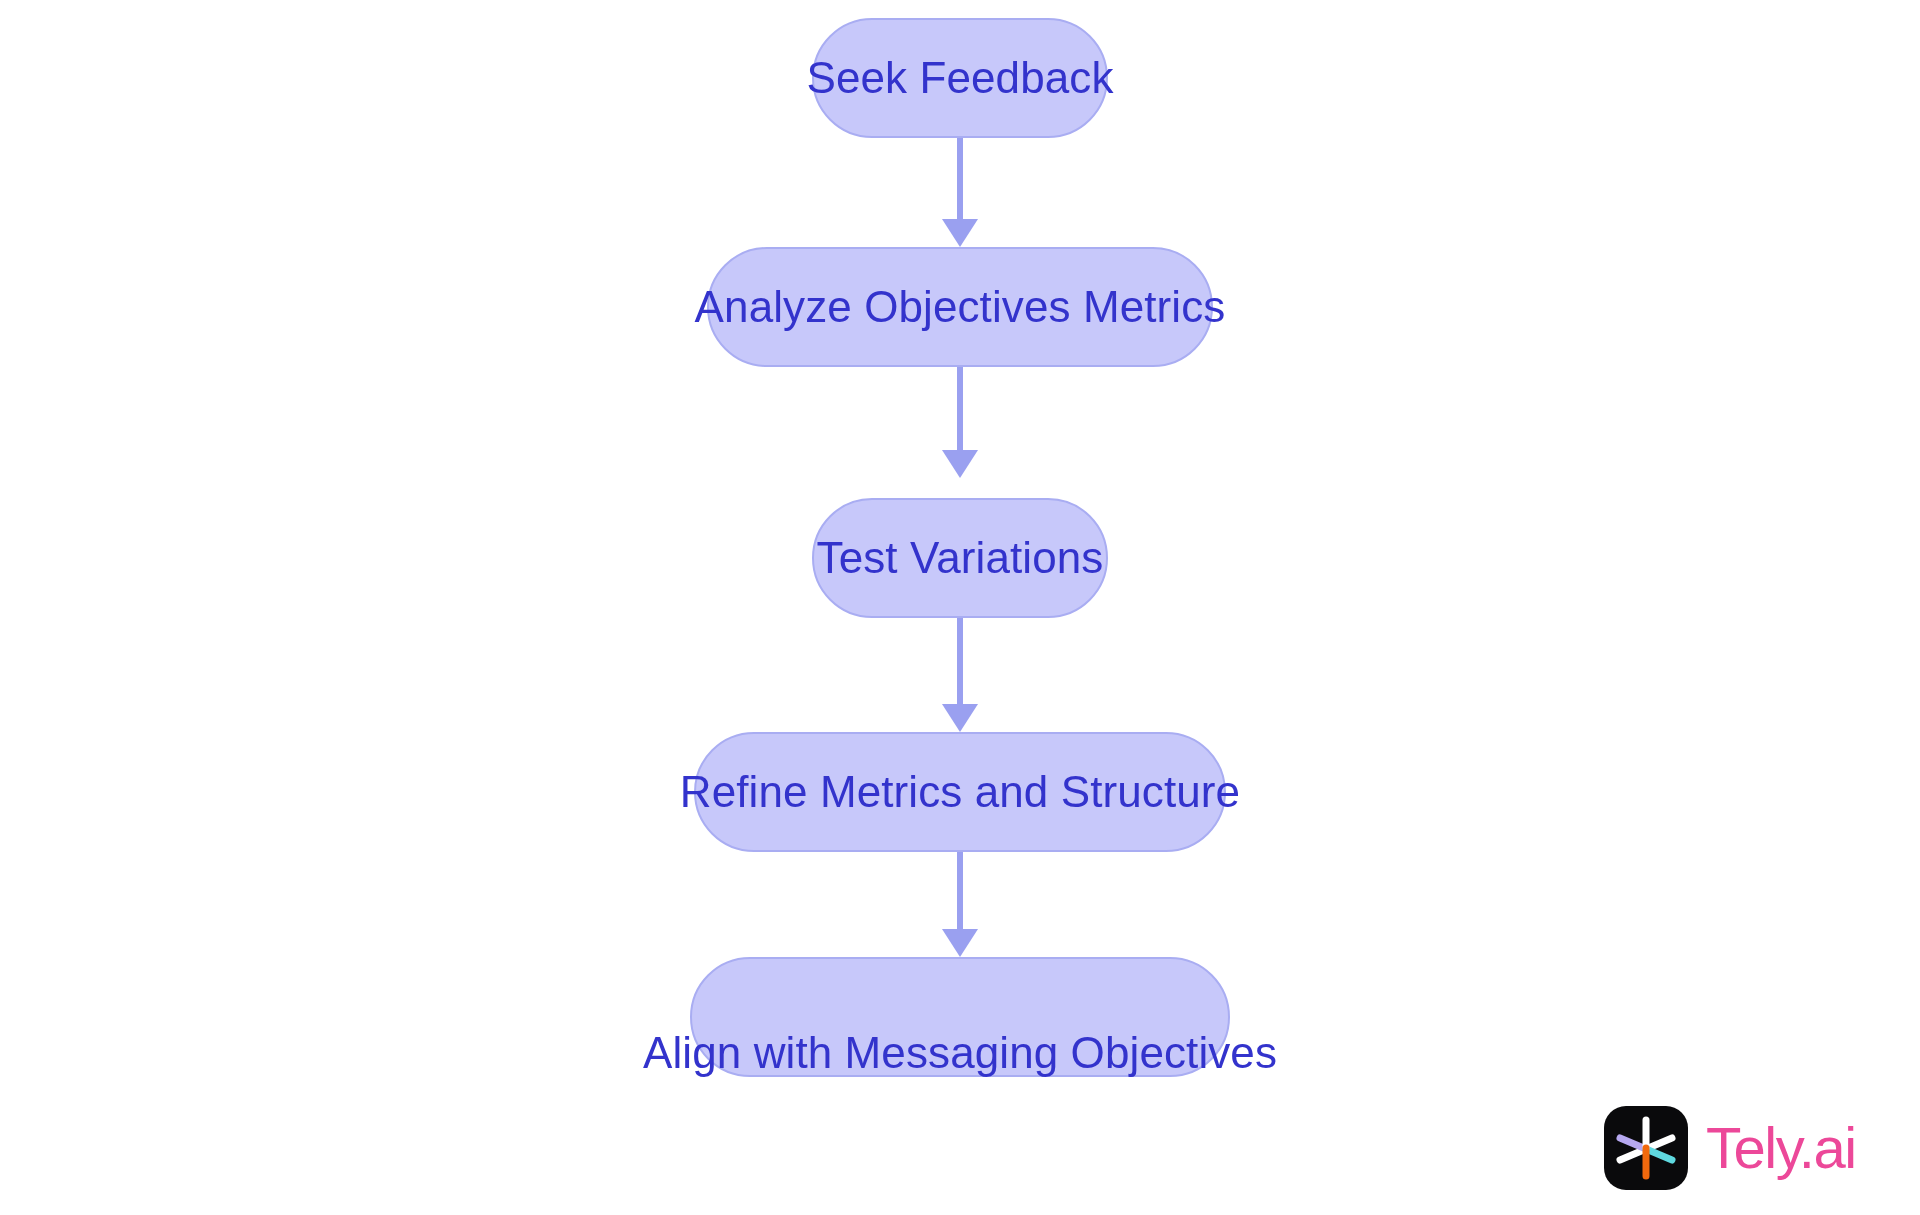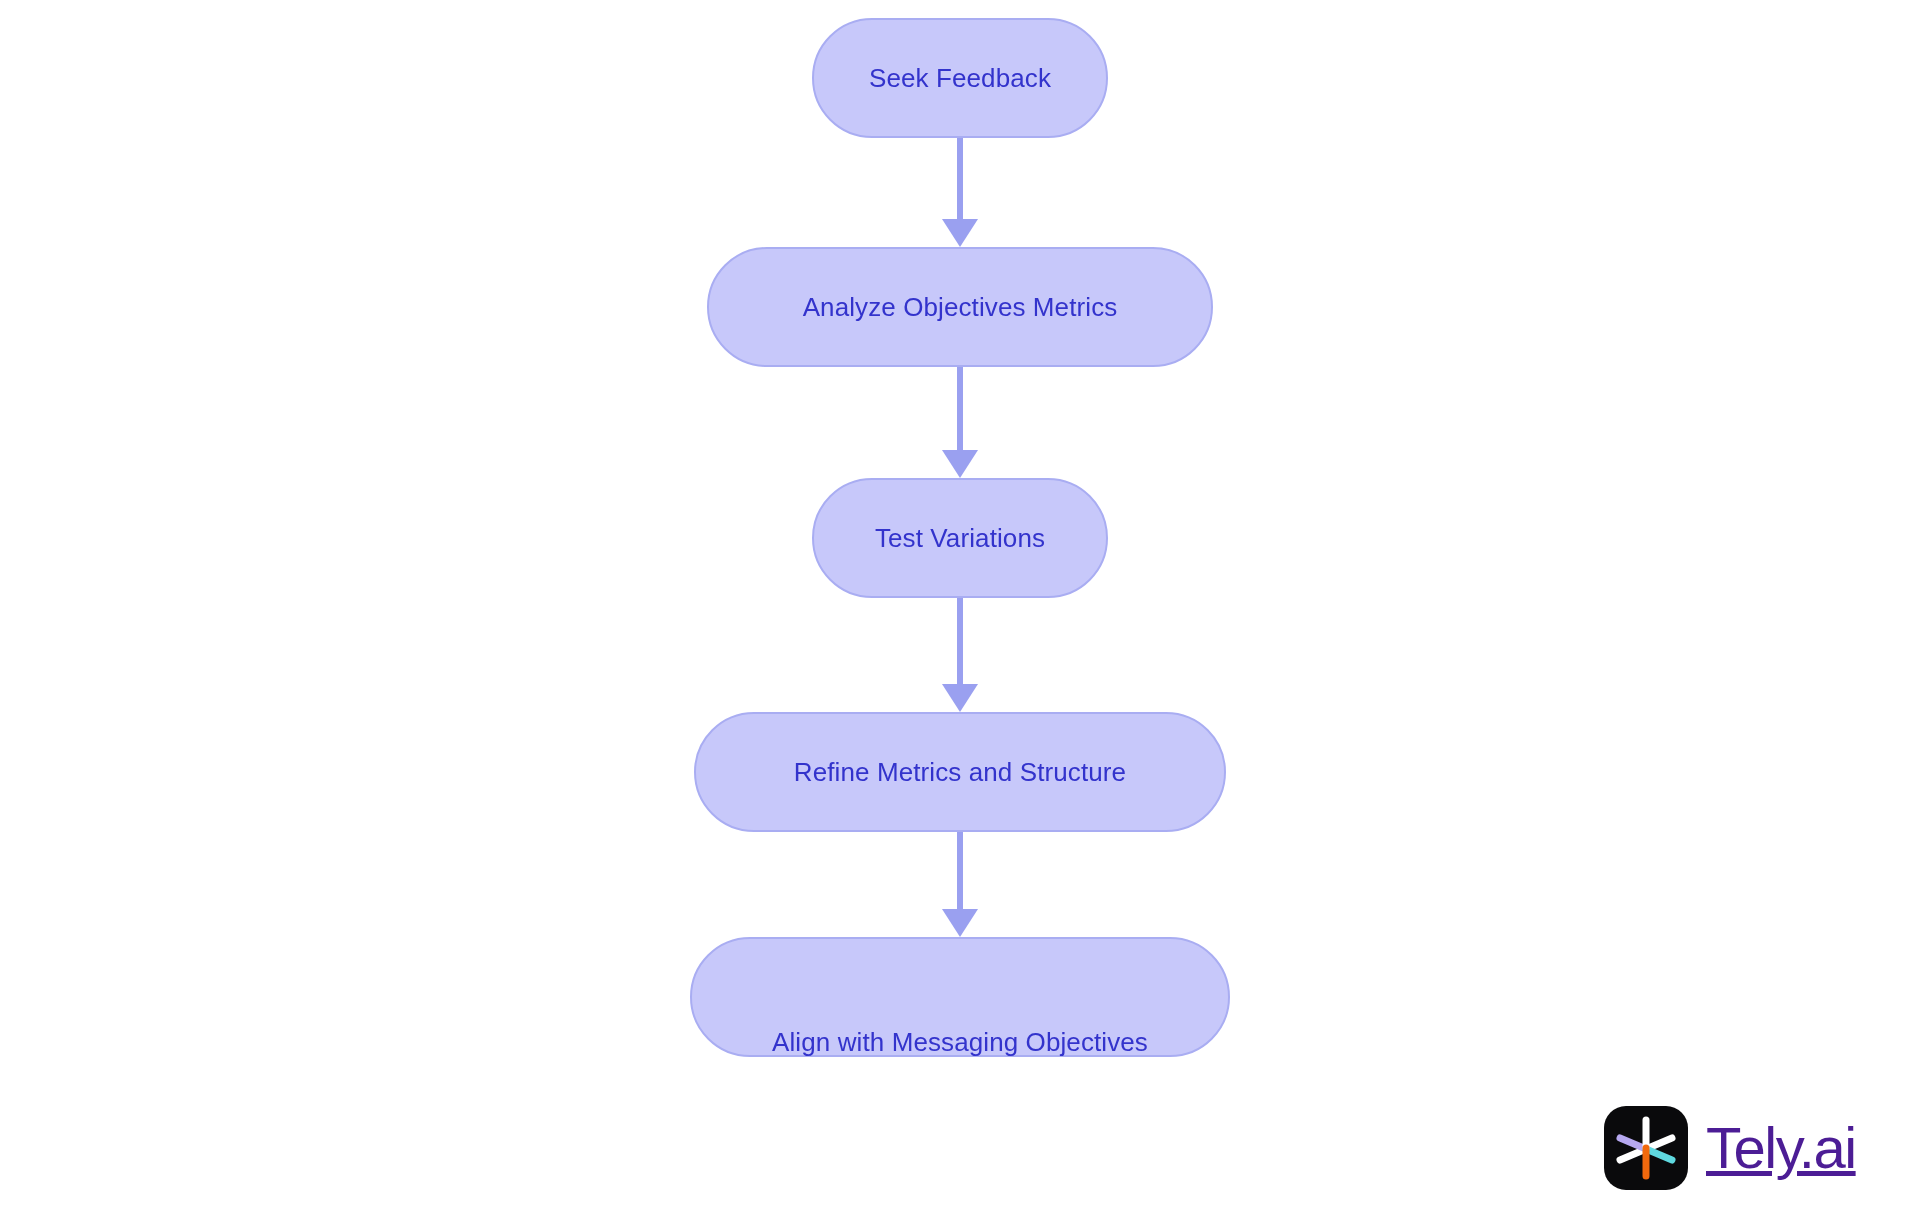--- a/index.html
+++ b/index.html
@@ -35,36 +35,36 @@
   .node {
     box-sizing: border-box;
     height: 120px;
     border-radius: 60px;
     background: #c7c8fa;
     border: 2px solid #a9adf2;
     display: flex;
     align-items: center;
     justify-content: center;
     color: #3333cc;
-    font-size: 26px;
+    font-size: 44px;
     font-weight: 400;
     letter-spacing: 0.1px;
     white-space: nowrap;
     padding: 0 40px;
   }
 
   .node-label {
     display: block;
     line-height: 1;
   }
 
   
   .node-w1 { width: 296px; }
   .node-w2 { width: 506px; }
-  .node-w3 { width: 296px; }
+  .node-w3 { width: 296px; margin-top: 20px; }
   .node-w4 { width: 532px; }
   .node-w5 { width: 540px; align-items: flex-end; }
 
   .connector {
     position: relative;
     width: 40px;
     display: flex;
     flex-direction: column;
     align-items: center;
   }
@@ -101,26 +101,25 @@
     width: 84px;
     height: 84px;
     border-radius: 22px;
     background: #0a0a0c;
     position: relative;
     flex: none;
   }
   .logo-wordmark {
     font-size: 58px;
     font-weight: 400;
-    color: #4c1d95;
+    color: #ec4899;
     letter-spacing: -1.5px;
     line-height: 1;
     white-space: nowrap;
     font-family: "Liberation Sans", sans-serif;
-    text-decoration: underline;
   }
 </style>
 </head>
 <body>
 
 <div id="flowchart-canvas">
 
   <div class="flow-column" style="top: 18px;">
 
     <div class="node node-w1">

